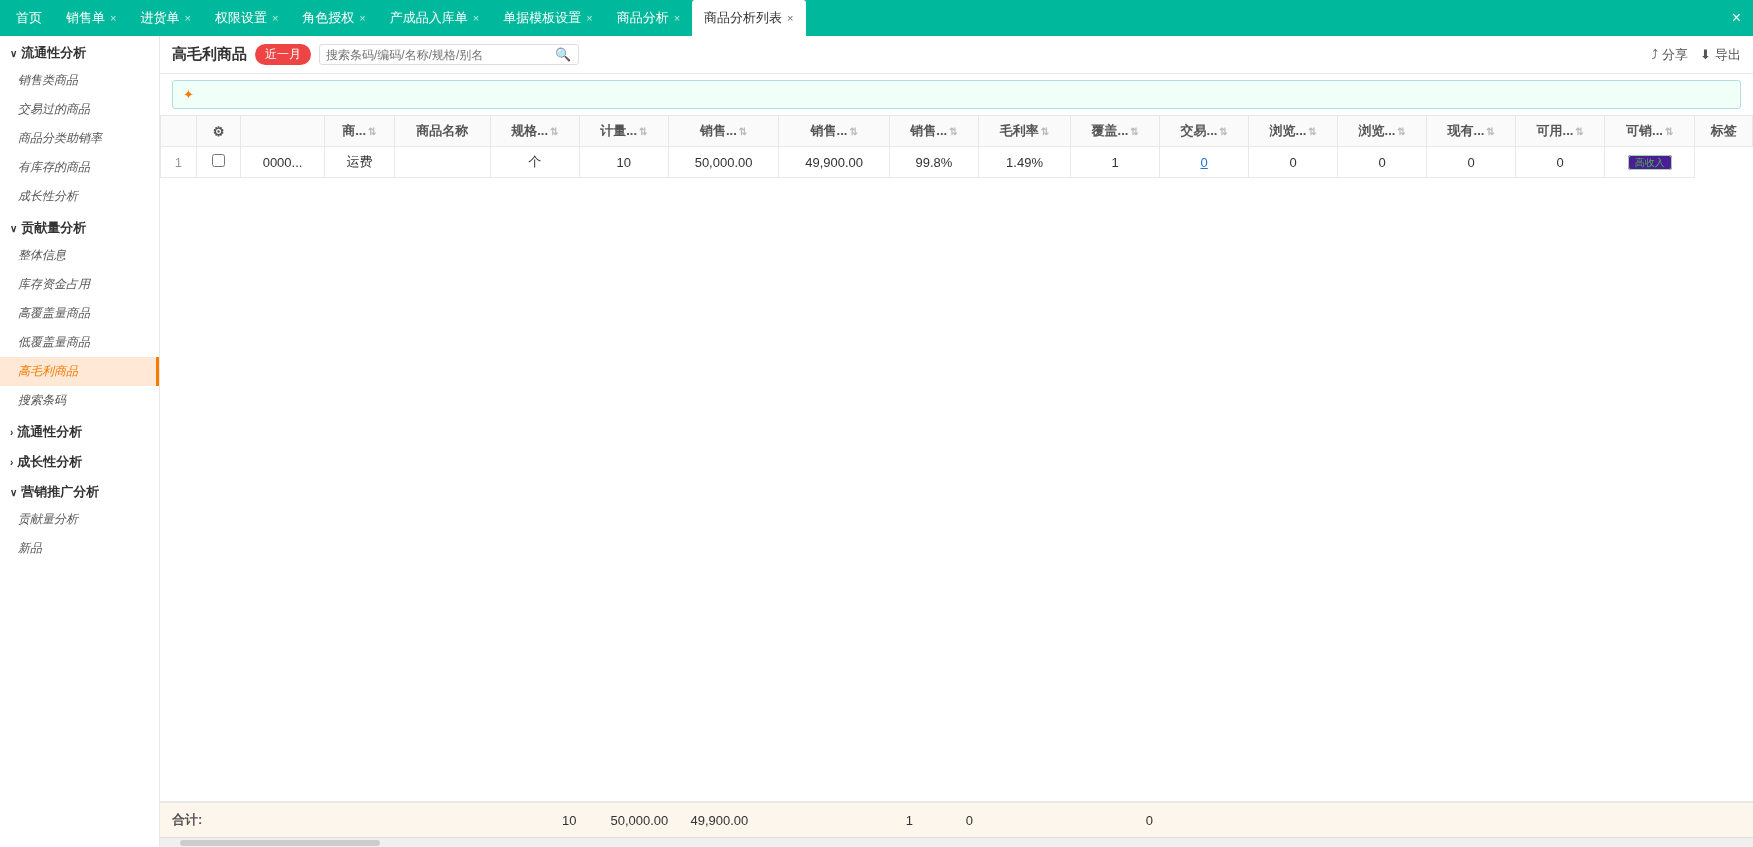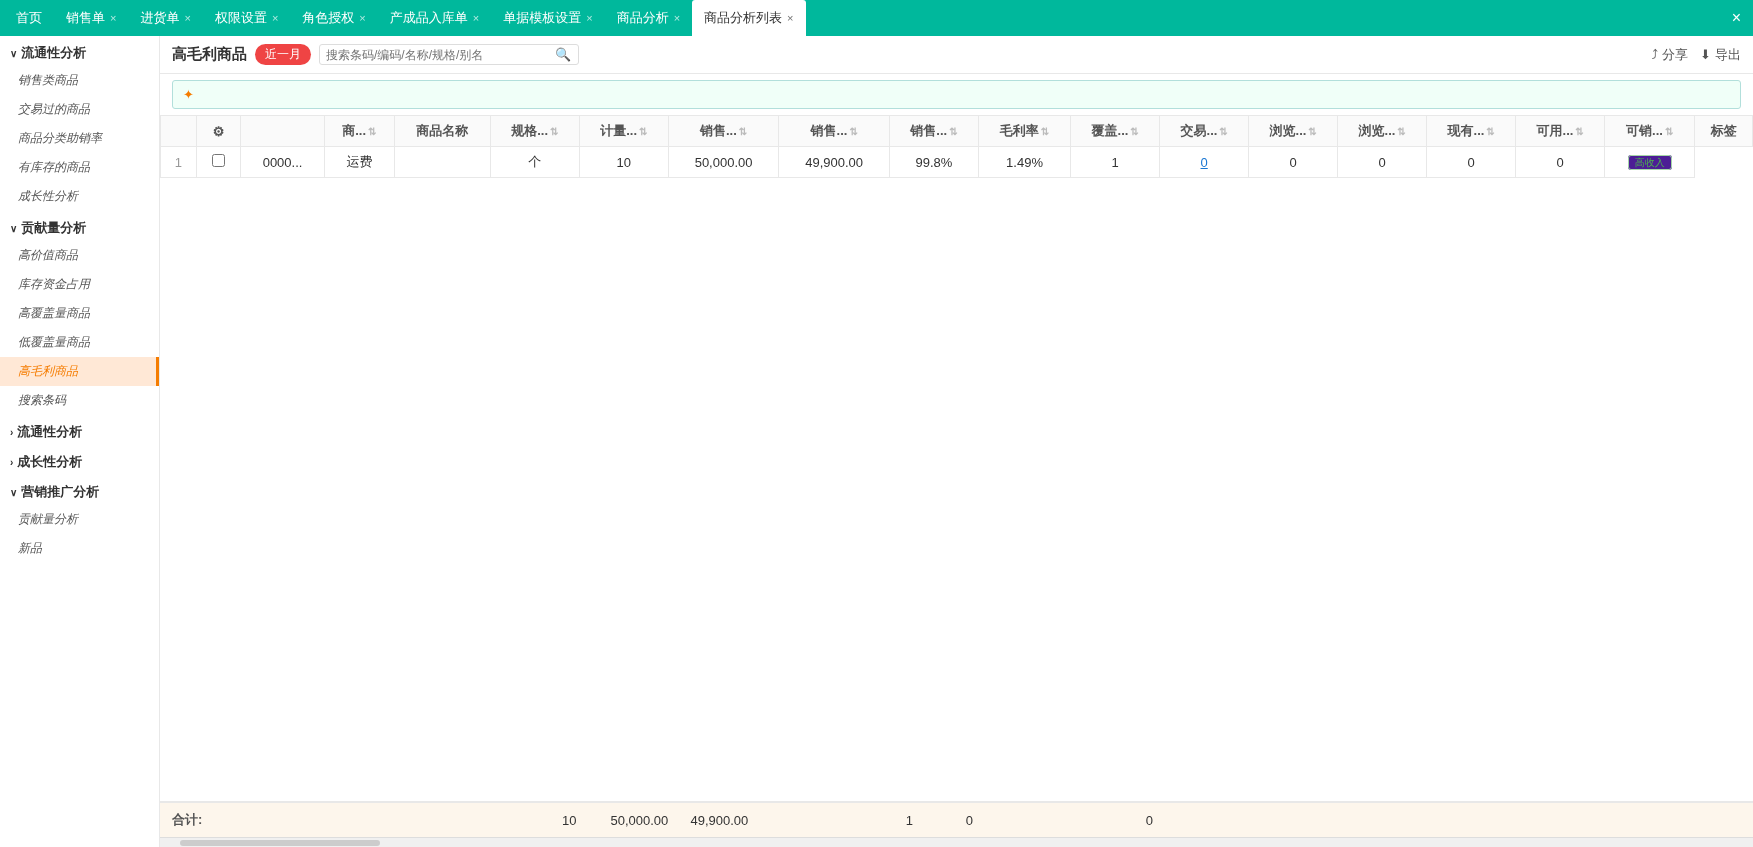--- a/index.html
+++ b/index.html
@@ -303,21 +303,21 @@
         </div>
         <div class="sidebar-item">销售类商品</div>
         <div class="sidebar-item">交易过的商品</div>
         <div class="sidebar-item">商品分类助销率</div>
         <div class="sidebar-item">有库存的商品</div>
         <div class="sidebar-item">成长性分析</div>
         <div class="sidebar-group-title">
           <span class="arrow">∨</span>
           <span>贡献量分析</span>
         </div>
-        <div class="sidebar-item">高价值商品</div>
+        <div class="sidebar-item">整体信息</div>
         <div class="sidebar-item">库存资金占用</div>
         <div class="sidebar-item">高覆盖量商品</div>
         <div class="sidebar-item">低覆盖量商品</div>
         <div class="sidebar-item active">高毛利商品</div>
         <div class="sidebar-item">搜索条码</div>
         <div class="sidebar-group-title">
           <span class="arrow">›</span>
           <span>流通性分析</span>
         </div>
         <div class="sidebar-group-title">

